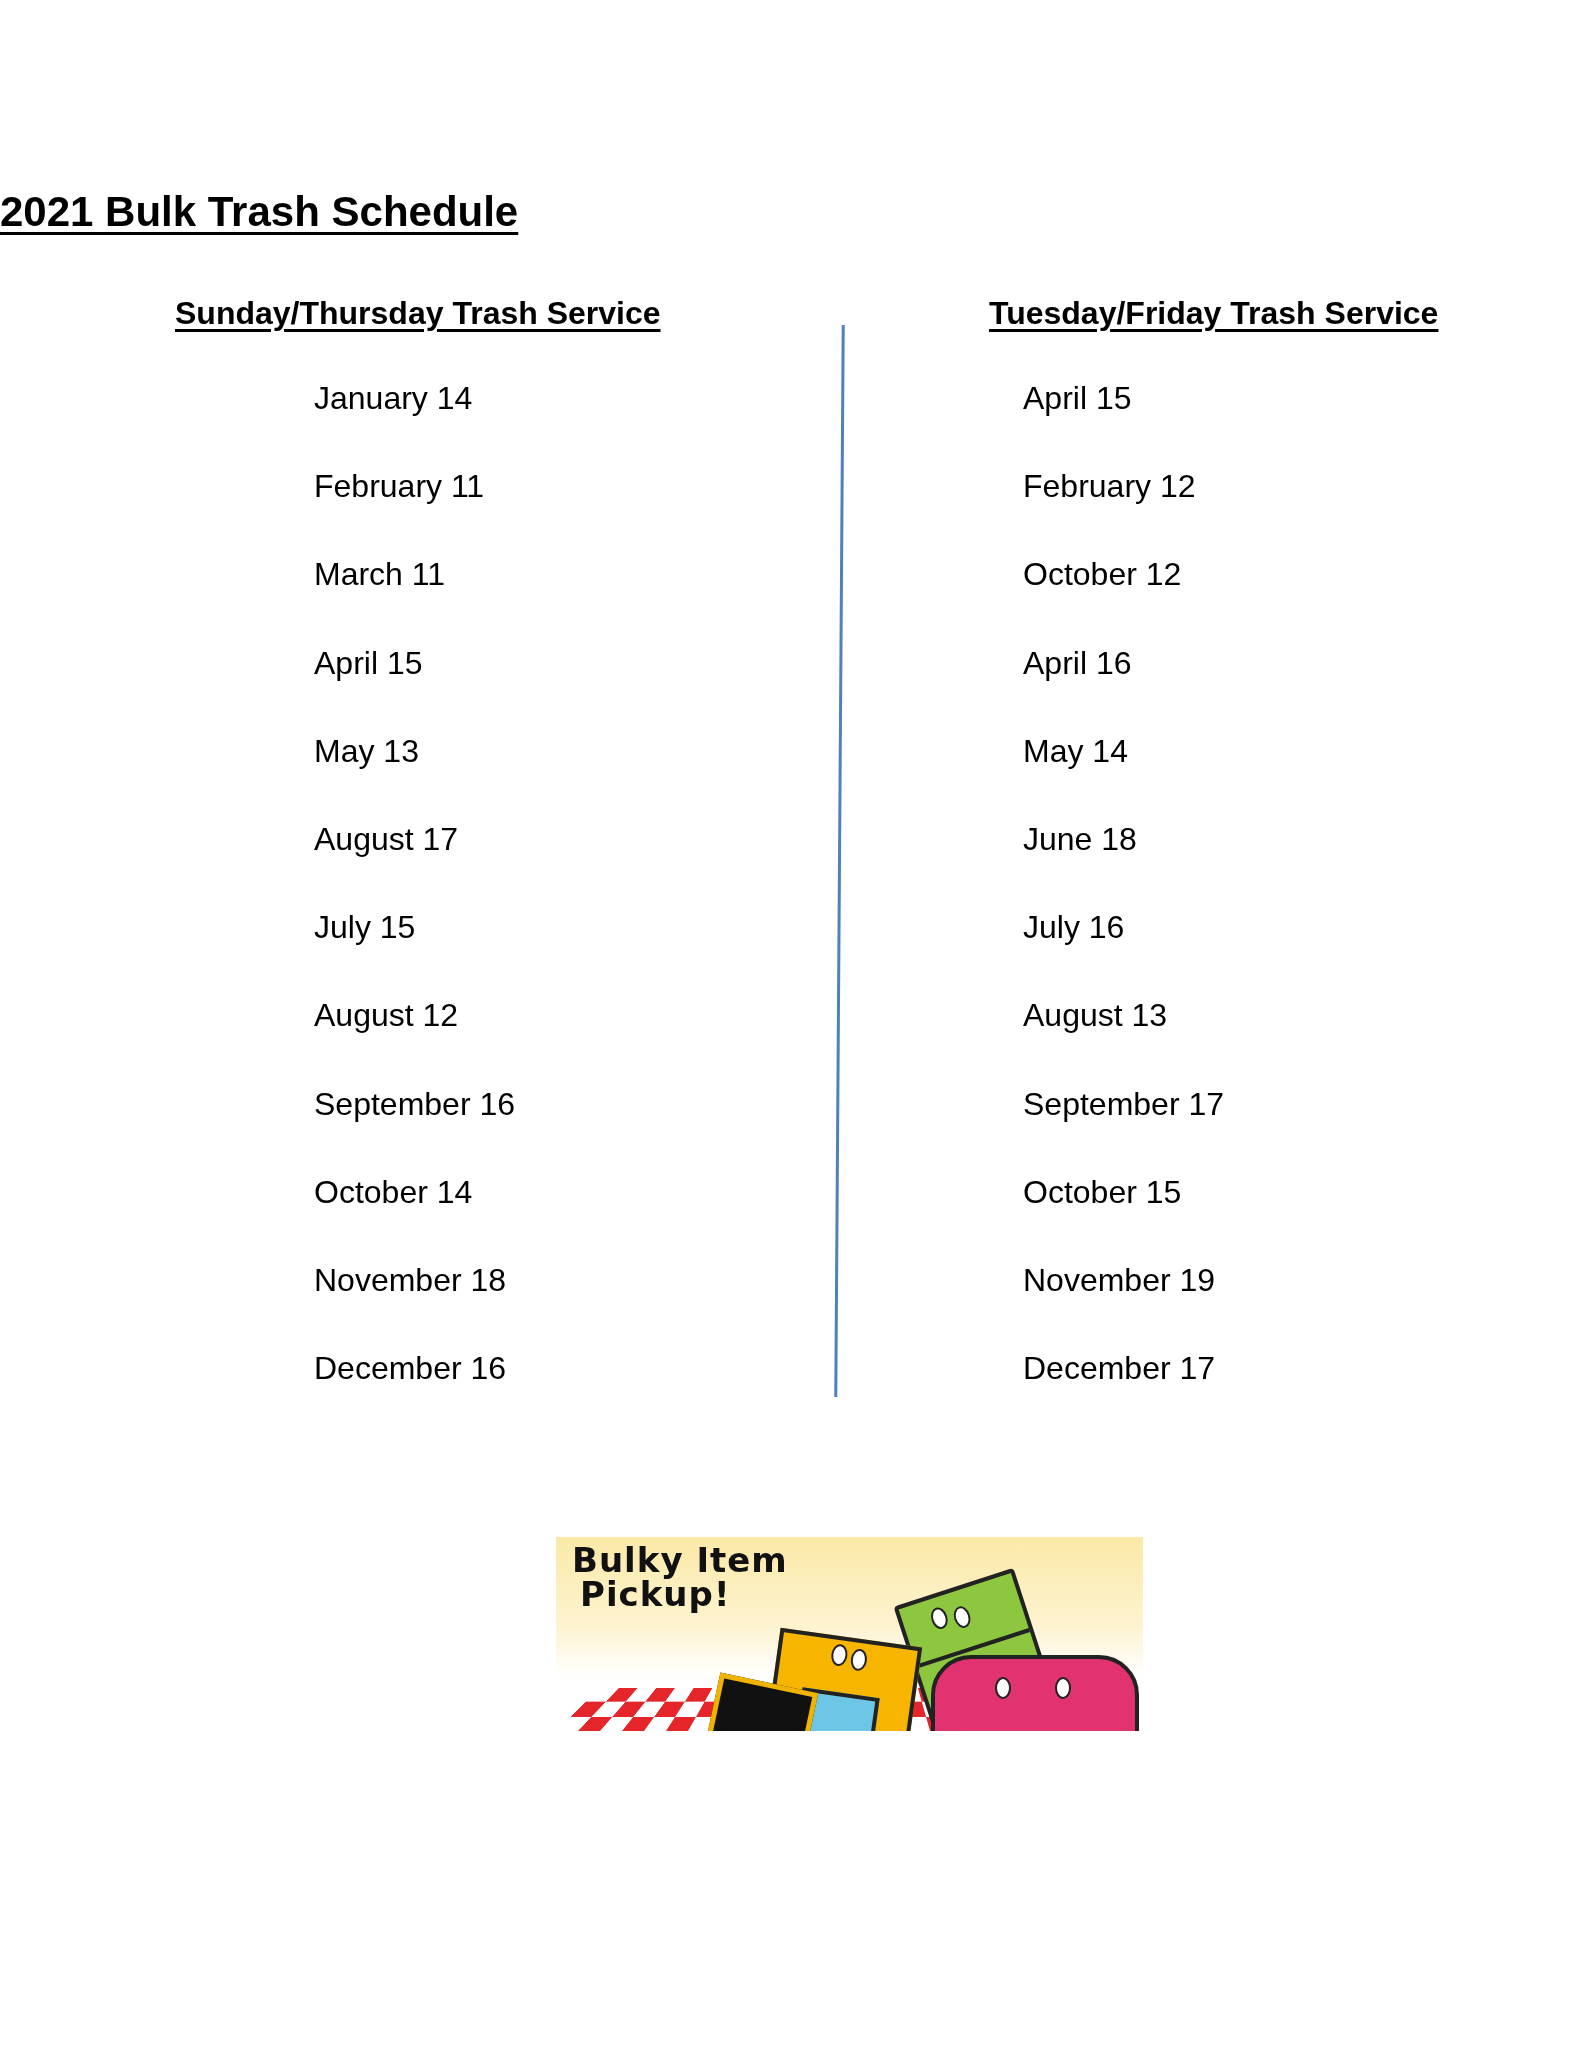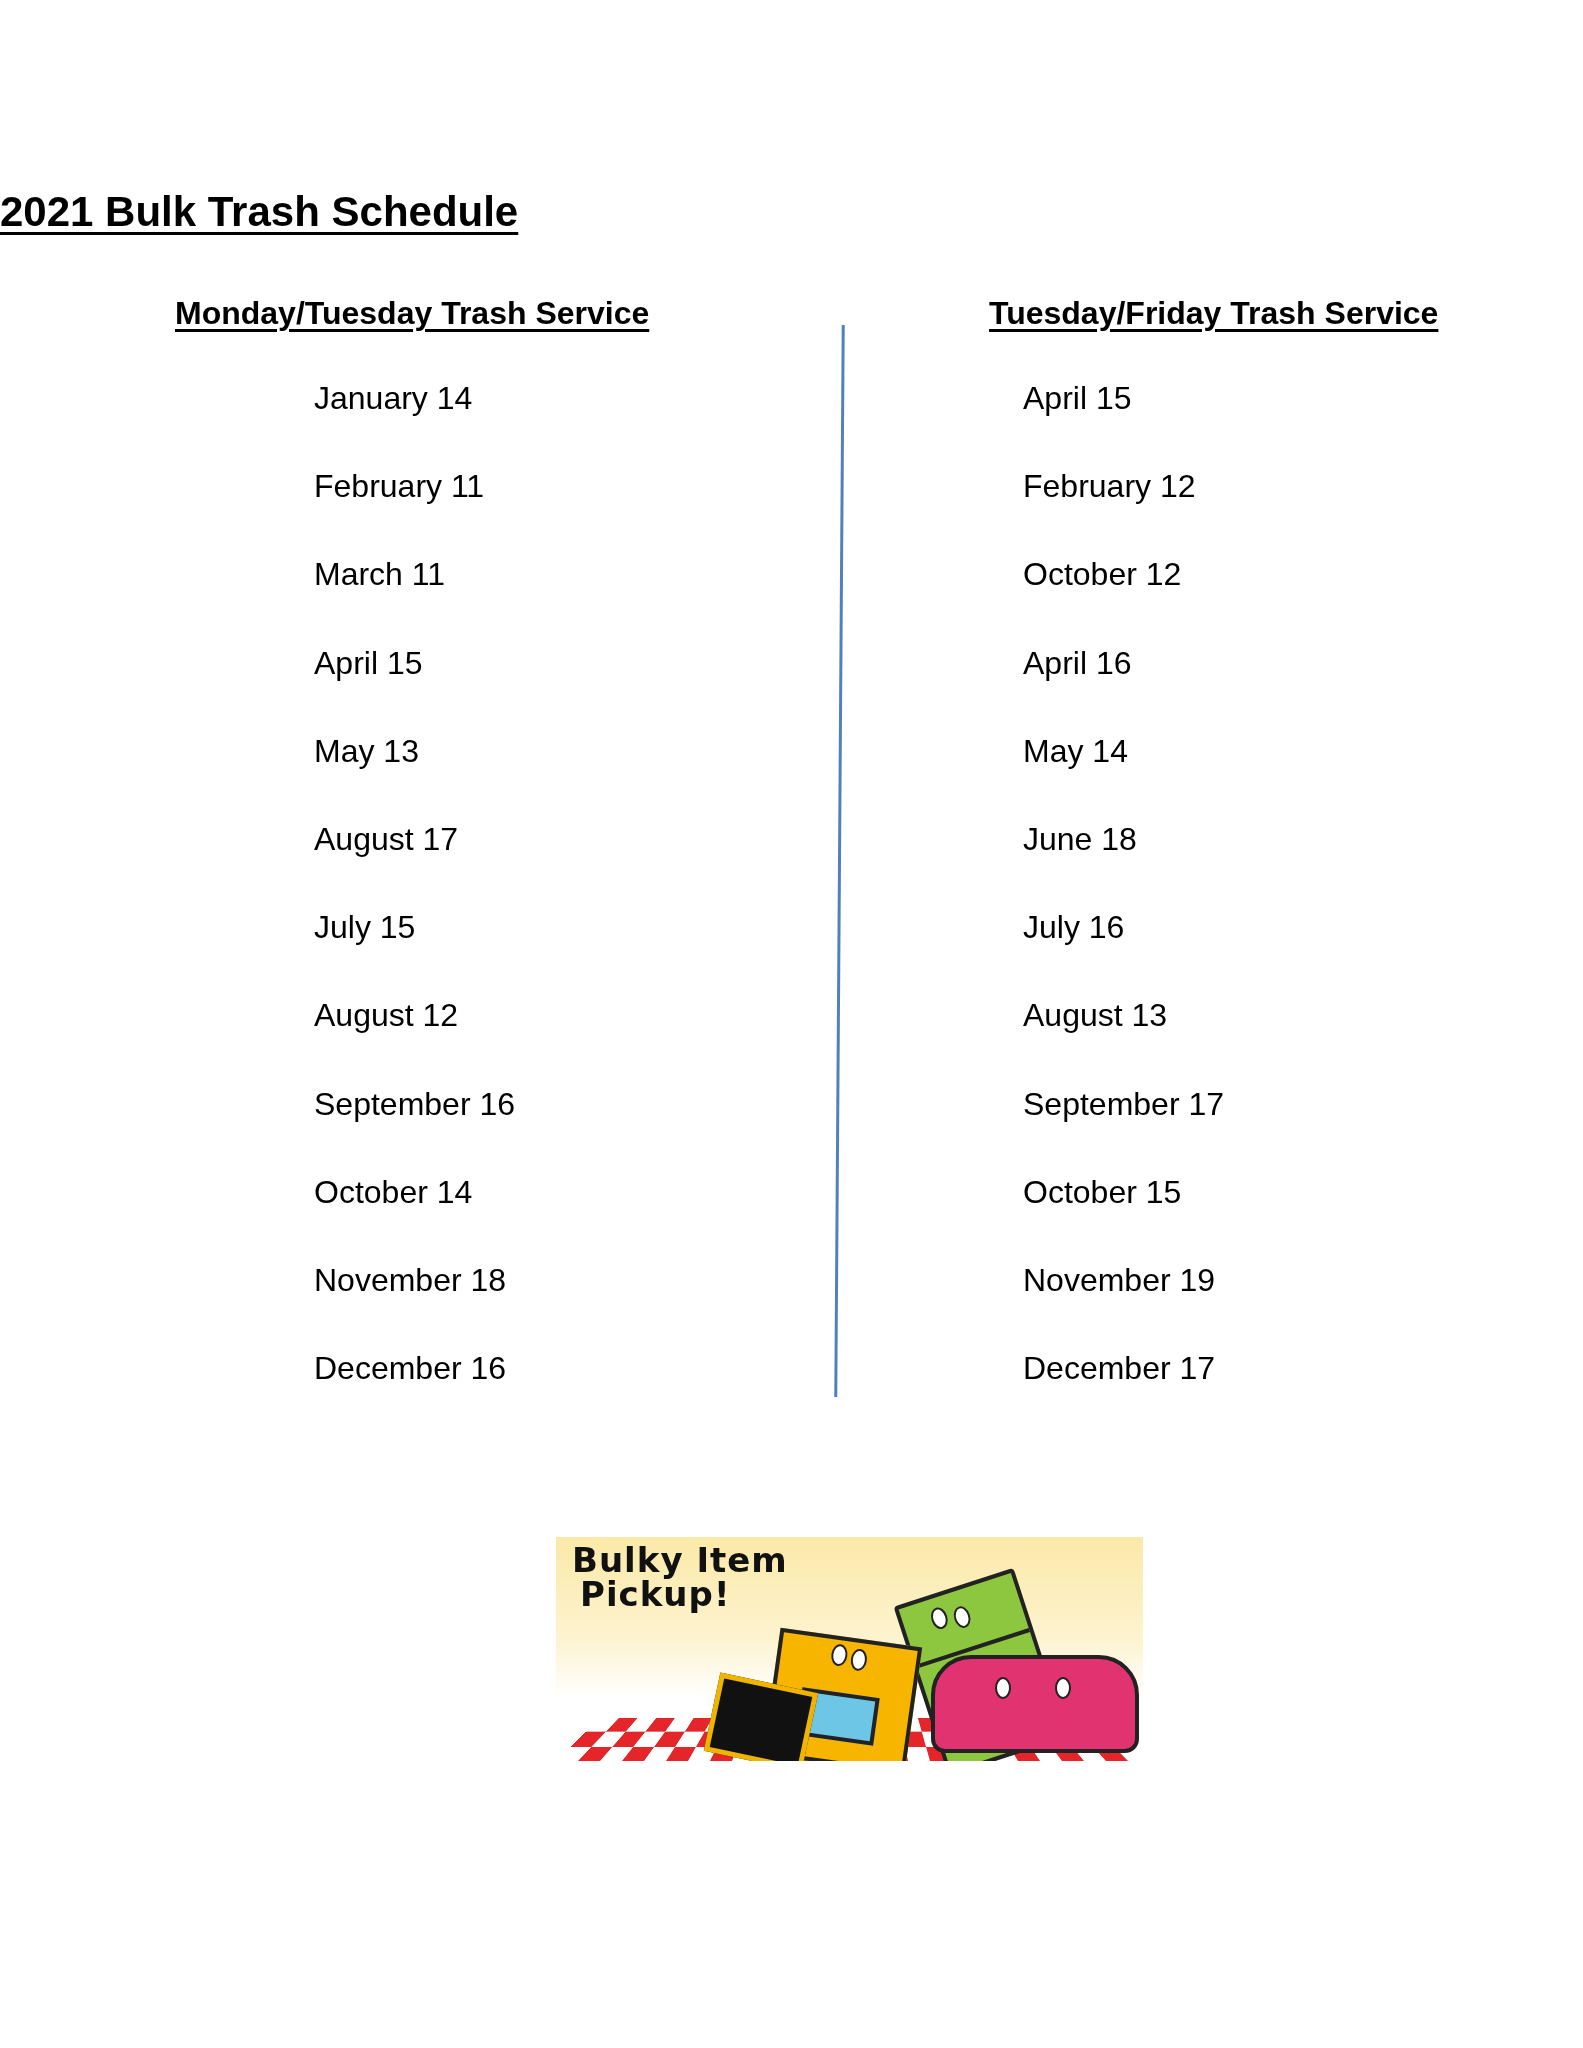--- a/index.html
+++ b/index.html
@@ -11,21 +11,21 @@
   .col-head { position:absolute; top:295px; font-size:32px; font-weight:bold;
               text-decoration:underline; text-decoration-thickness:3px; text-underline-offset:5px; white-space:nowrap; }
   .col-head.left { left:175px; }
   .col-head.right { left:989px; }
   .list { position:absolute; top:372px; list-style:none; margin:0; padding:0; }
   .list.left { left:314px; }
   .list.right { left:1023px; }
   .list li { height:88.2px; font-size:32px; line-height:52px; white-space:nowrap; }
   .divider { position:absolute; left:838px; top:325px; width:3px; height:1072px;
              background:#4f81bd; transform:skewX(-0.4deg); }
-  .banner { position:absolute; left:556px; top:1537px; width:587px; height:224px;
+  .banner { position:absolute; left:556px; top:1537px; width:587px; height:194px;
             overflow:hidden; background:linear-gradient(180deg,#fbe9a8 0%,#fdf3cf 45%,#ffffff 72%); }
   .banner-text { position:absolute; left:16px; top:6px; font-family:"DejaVu Sans", sans-serif;
                  font-weight:bold; font-size:34px; line-height:34px; color:#111; letter-spacing:1px; }
   .checker { position:absolute; left:0; bottom:0; width:100%; height:62px;
     background-color:#ffffff;
     background-image:
       linear-gradient(45deg,#e4252a 25%,transparent 25%,transparent 75%,#e4252a 75%),
       linear-gradient(45deg,#e4252a 25%,transparent 25%,transparent 75%,#e4252a 75%);
     background-size:44px 44px; background-position:0 0,22px 22px;
     transform:perspective(200px) rotateX(35deg); transform-origin:bottom; }
@@ -39,21 +39,21 @@
             border:5px solid #f0b400; transform:rotate(12deg); }
   .sofa { position:absolute; left:375px; top:118px; width:200px; height:90px; background:#e0336f;
           border:4px solid #222; border-radius:40px 40px 14px 14px; }
   .eye { position:absolute; width:12px; height:18px; background:#fff; border:2px solid #222; border-radius:50%; }
 </style>
 </head>
 <body>
 
 <div class="title"><span>2021 Bulk Trash Schedule</span></div>
 
-<div class="col-head left">Monday/Tuesday Trash Service</div>
+<div class="col-head left">Sunday/Thursday Trash Service</div>
 <div class="col-head right">Tuesday/Friday Trash Service</div>
 
 <ul class="list left">
   <li>January 14</li>
   <li>February 11</li>
   <li>March 11</li>
   <li>April 15</li>
   <li>May 13</li>
   <li>August 17</li>
   <li>July 15</li>

